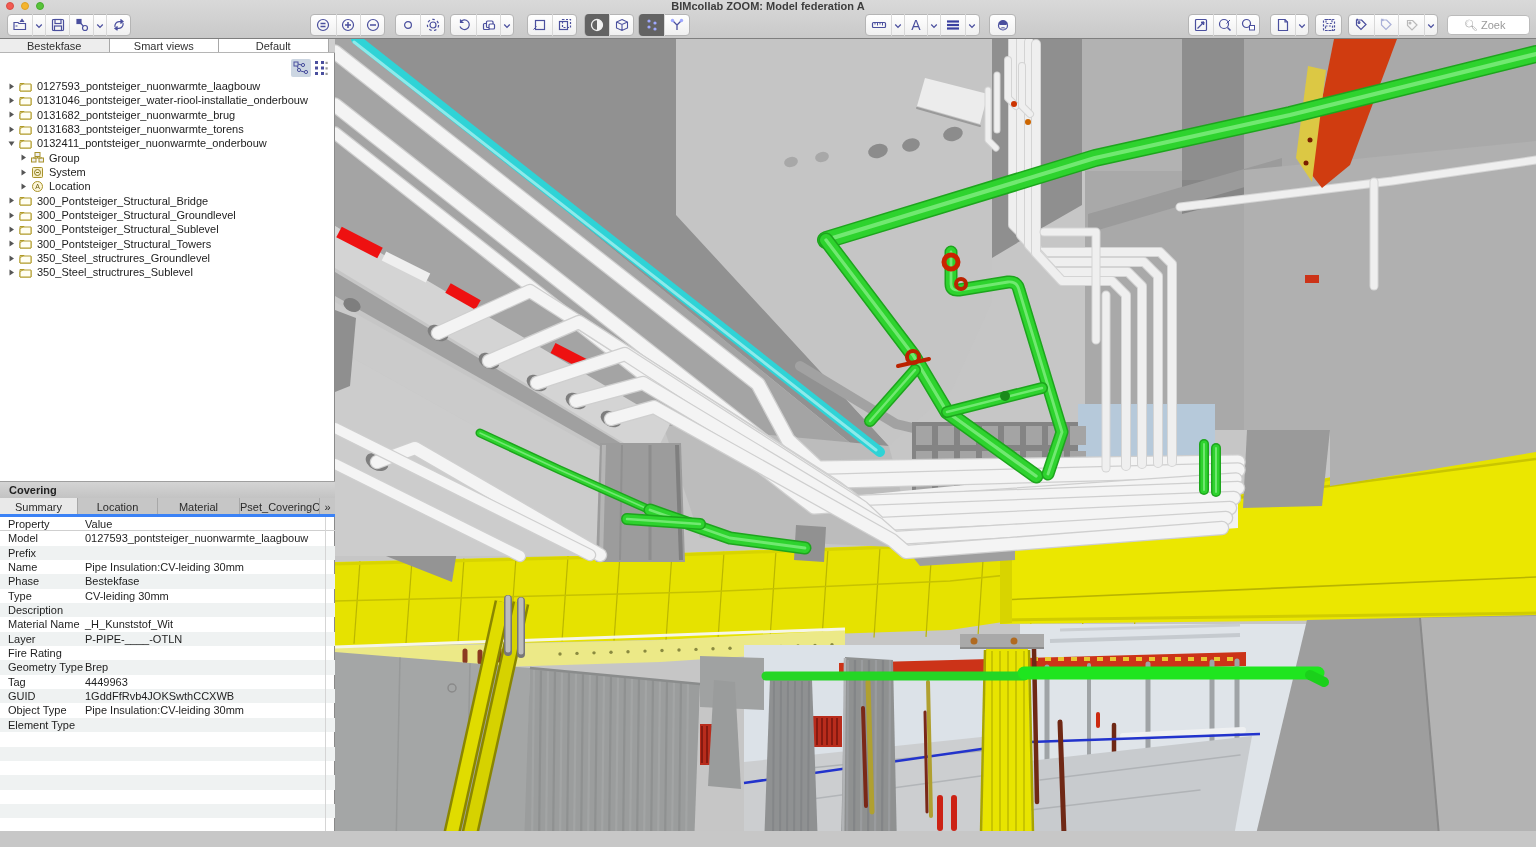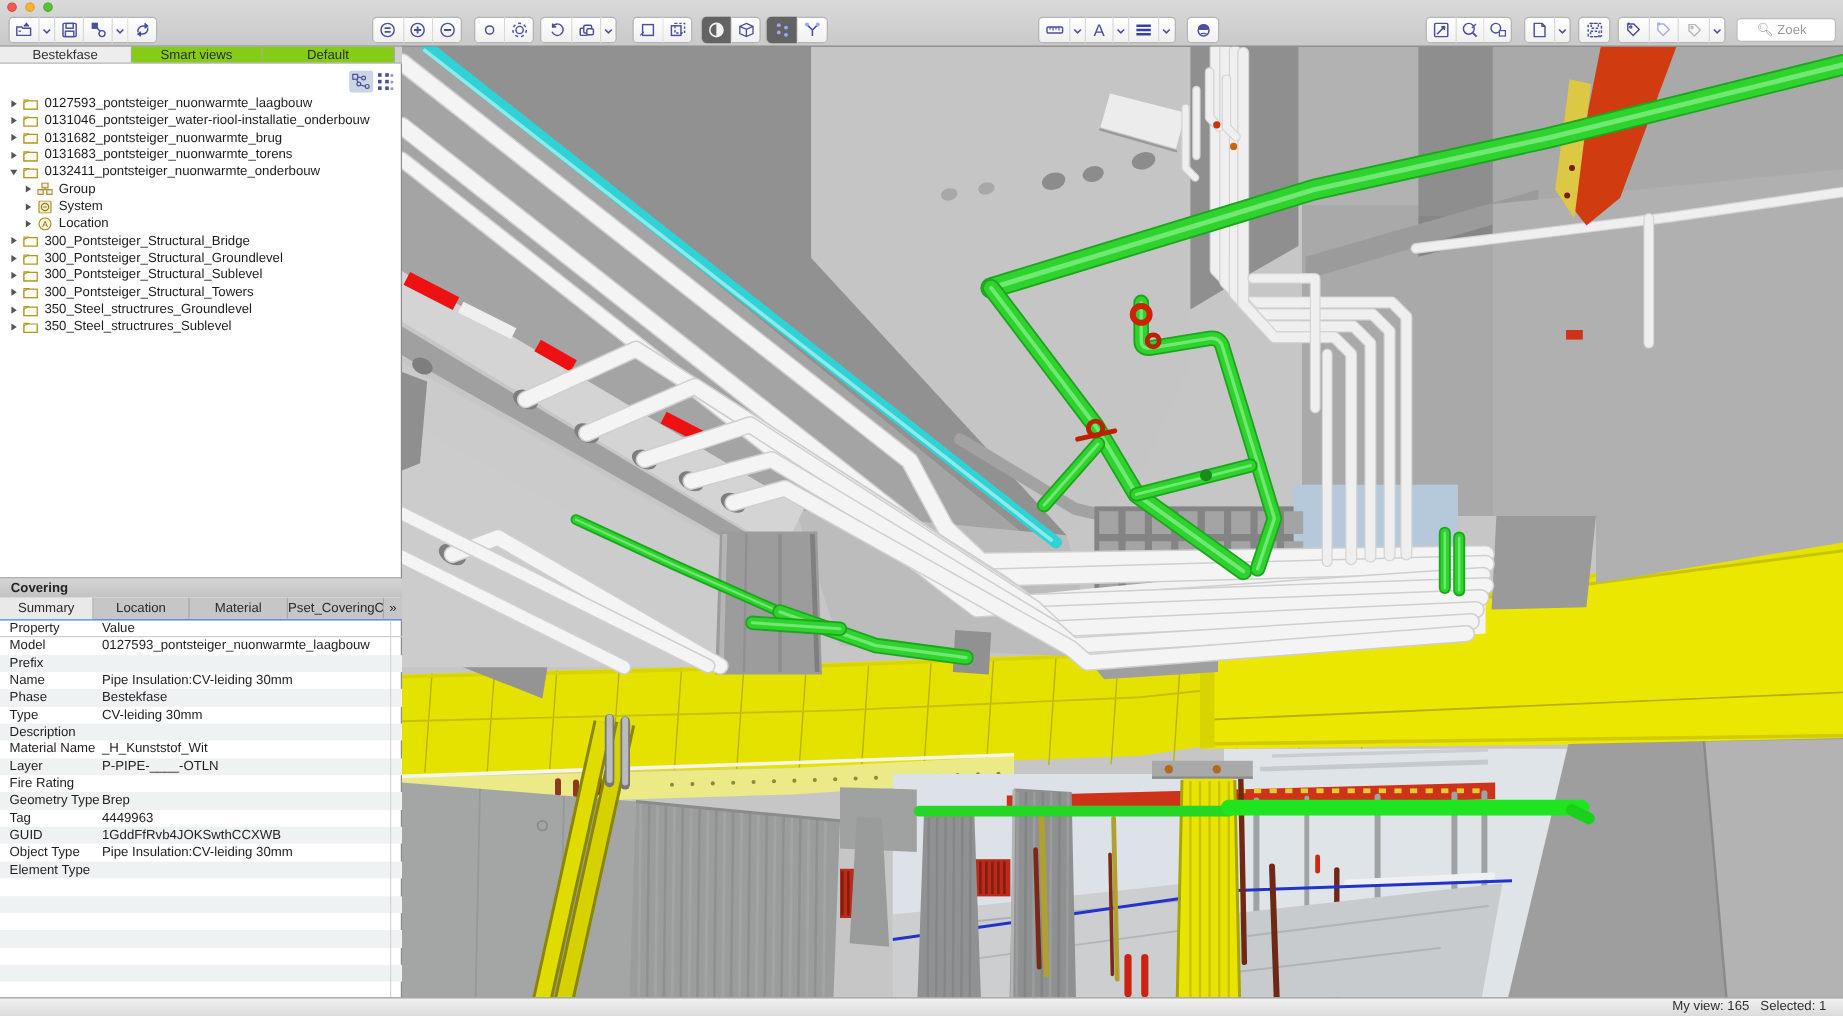--- a/index.html
+++ b/index.html
@@ -19,33 +19,33 @@
 .seg.first { border-radius:4px 0 0 4px; }
 .seg.last { border-radius:0 4px 4px 0; }
 .chev { width:13px; }
 .chev svg { display:block; margin:0 auto; }
 #search { position:absolute; left:1447px; top:15px; width:83px; height:20px; background:#fff;
   border:1px solid #bbb; border-radius:4px; font-size:11px; color:#9a9a9a; line-height:18px; padding-left:16px;}
 
 #sidebar { position:absolute; left:0; top:39px; width:335px; height:792px; background:#fff; border-right:1px solid #8a8a8a; }
 #tabs { position:absolute; left:0; top:0; width:335px; height:14px; display:flex; background:#cfcfcf; border-bottom:1px solid #b5b5b5;}
 #tabs .tab { width:109.5px; text-align:center; font-size:11px; color:#303030; line-height:14px;
-  border-right:1px solid #a8a8a8; background:#84cc16; }
+  border-right:1px solid #a8a8a8; background:#ffffff; }
 #tabs .tab.on { background:#ededed; }
 #treebtns { position:absolute; right:5px; top:20px; display:flex; }
 #tree { position:absolute; left:0; top:40px; width:334px; }
 .trow { height:14.33px; display:flex; align-items:center; font-size:11px; color:#1c1c1c; white-space:nowrap; }
 .tri { width:7px; height:7px; margin-left:8px; flex:0 0 7px; }
 .tico { margin-left:4px; margin-right:5px; flex:0 0 13px; }
 .ind { margin-left:12px; }
 
 #cover { position:absolute; left:0; top:442px; width:335px; height:351px;padding-left:44px; }
 #coverhead { position:absolute; left:0; top:0; width:335px; height:17px; background:linear-gradient(#d4d4d4,#c3c3c3);
   border-top:1px solid #9f9f9f; font-size:11px; font-weight:bold; color:#222; line-height:16px; padding-left:9px; }
-#ctabs { position:absolute; left:0; top:17px; width:335px; height:19px; display:flex; background:#c6c6c6; border-bottom:1px solid #3b82f6;}
+#ctabs { position:absolute; left:0; top:17px; width:335px; height:19px; display:flex; background:#c6c6c6; border-bottom:3px solid #3b82f6;}
 #ctabs .tab { text-align:center; font-size:11px; color:#2a2a2a; line-height:19px; border-right:1px solid #a8a8a8; overflow:hidden;}
 #ctabs .tab.on { background:#e9e9e9; }
 #ptable { position:absolute; left:0; top:36px; width:335px; }
 .prow { height:14.35px; display:flex; font-size:11px; color:#1e1e1e; line-height:14.35px; }
 .prow.alt { background:#eff2f2; }
 .prow { white-space:nowrap; }
 .prow .k { padding-left:8px; flex:0 0 85px; overflow:hidden; }
 .prow.hdr { border-bottom:1px solid #cfcfcf; }
 #vsep { position:absolute; left:325px; top:36px; width:1px; height:314px; background:#d5d5d5; }
 
@@ -56,20 +56,21 @@
 #scene { position:absolute; left:335px; top:39px; width:1201px; height:792px; }
 </style>
 </head>
 <body>
 <div id="win">
 
   <div id="chrome">
     <div class="tl" style="left:6px;background:#f25a52;border:0.5px solid #d94c42;"></div>
     <div class="tl" style="left:21px;background:#f5b52f;border:0.5px solid #dfa023;"></div>
     <div class="tl" style="left:36px;background:#58c33a;border:0.5px solid #46ab2c;"></div>
+    <div id="title">BIMcollab ZOOM: Model federation A</div>
     <div id="toolbar">
         <div class="tb" style="left:7px;width:124px">
           <div class="seg first" style="width:24px">
             <svg width="16" height="16" viewBox="0 0 16 16" fill="none" stroke="#4a4f9e" stroke-width="1.2">
               <path d="M2 12.5 L2 5.5 L6 5.5 L7 6.5 L13.5 6.5 L13.5 12.5 Z"></path>
               <path d="M3.5 9 L5.5 9" stroke-width="1"></path>
               <path d="M8 5 L10 2.5 L12 5" fill="#4a4f9e"></path>
             </svg>
           </div>
           <div class="seg chev">
@@ -947,14 +948,13 @@
       <path d="M1024,673 L1318,673" fill="none" stroke="#1fe51f" stroke-width="13" stroke-linecap="round" stroke-linejoin="round"></path>
       <path d="M1310,675 L1324,682" fill="none" stroke="#1bd01b" stroke-width="10" stroke-linecap="round" stroke-linejoin="round"></path>
       <circle cx="951" cy="262" r="7" fill="none" stroke="#cc2200" stroke-width="5"></circle>
       <circle cx="961" cy="284" r="5" fill="none" stroke="#bb2200" stroke-width="4"></circle>
       <circle cx="913" cy="357" r="6" fill="none" stroke="#bb2200" stroke-width="4"></circle>
       <line x1="929" y1="359" x2="898" y2="366" stroke="#bb2200" stroke-width="4" stroke-linecap="round"></line>
       <line x1="940" y1="798" x2="940" y2="828" stroke="#cc2214" stroke-width="6" stroke-linecap="round"></line>
       <line x1="954" y1="798" x2="954" y2="828" stroke="#cc2214" stroke-width="6" stroke-linecap="round"></line>
       <rect x="1305" y="275" width="14" height="8" fill="#cc3318"></rect>
     </svg>
-  <div id="status">My view: 165&nbsp;&nbsp;&nbsp;Selected: 1</div>
 </div>
 
 </body></html>

